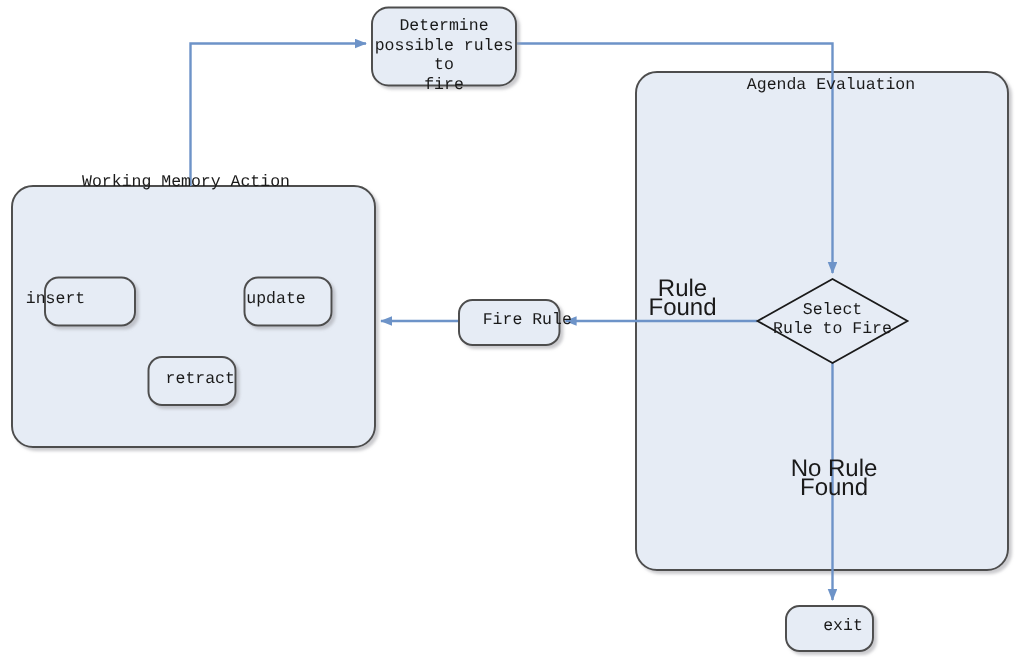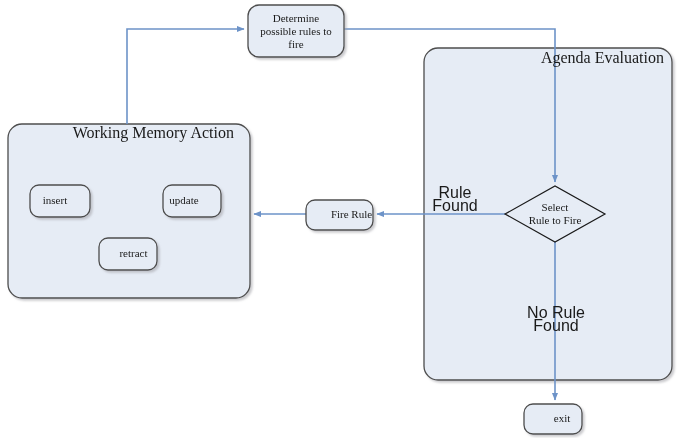--- a/index.html
+++ b/index.html
@@ -18,29 +18,29 @@
     position: absolute;
     left: 0;
     top: 0;
     width: 679px;
     height: 438px;
   }
   .node-label {
     position: absolute;
     text-align: center;
     color: #1a1a1a;
-    font-family: Liberation Serif, serif;
+    font-family: Liberation Mono, monospace;
     pointer-events: none;
     white-space: pre-line;
   }
   
   .container-title {
-    font-size: 16px;
+    font-size: 11px;
     line-height: 13px;
-    text-align: right;
+    text-align: center;
   }
   
   .proc-text {
     font-size: 11px;
     line-height: 13px;
   }
   .small-text {
     font-size: 11px;
     line-height: 13px;
   }
@@ -94,29 +94,29 @@
 
   <rect x="99" y="238" width="58" height="32" rx="9" ry="9" fill="#e6ecf5" stroke="#4d4d4d" stroke-width="1.3" filter="url(#softshadow)"></rect>
 
   <rect x="306" y="200" width="67" height="30" rx="9" ry="9" fill="#e6ecf5" stroke="#4d4d4d" stroke-width="1.3" filter="url(#softshadow)"></rect>
 
   <polygon points="505,214 555,186 605,214 555,242" fill="none" stroke="#1a1a1a" stroke-width="1.2"></polygon>
 
   <rect x="524" y="404" width="58" height="30" rx="9" ry="9" fill="#e6ecf5" stroke="#4d4d4d" stroke-width="1.3" filter="url(#softshadow)"></rect>
 </svg>
 
-<div class="node-label container-title" style="left:14px; top:126px; width:220px;">Working Memory Action</div>
+<div class="node-label container-title" style="left:14px; top:116px; width:220px;">Working Memory Action</div>
 
 <div class="node-label container-title" style="left:444px; top:51px; width:220px;">Agenda  Evaluation</div>
 
 <div class="node-label proc-text" style="left:248px; top:12px; width:96px;">Determine
 possible rules to
 fire</div>
 
-<div class="node-label small-text" style="left:30px; top:194px; width:50px;">insert</div>
+<div class="node-label small-text" style="left:12px; top:194px; width:50px;">insert</div>
 
 <div class="node-label small-text" style="left:163px; top:194px; width:42px;">update</div>
 
 <div class="node-label small-text" style="left:99px; top:247px; width:69px;">retract</div>
 
 <div class="node-label small-text" style="left:318px; top:208px; width:67px;">Fire Rule</div>
 
 <div class="node-label small-text" style="left:505px; top:201px; width:100px;">Select
 Rule to Fire</div>
 

